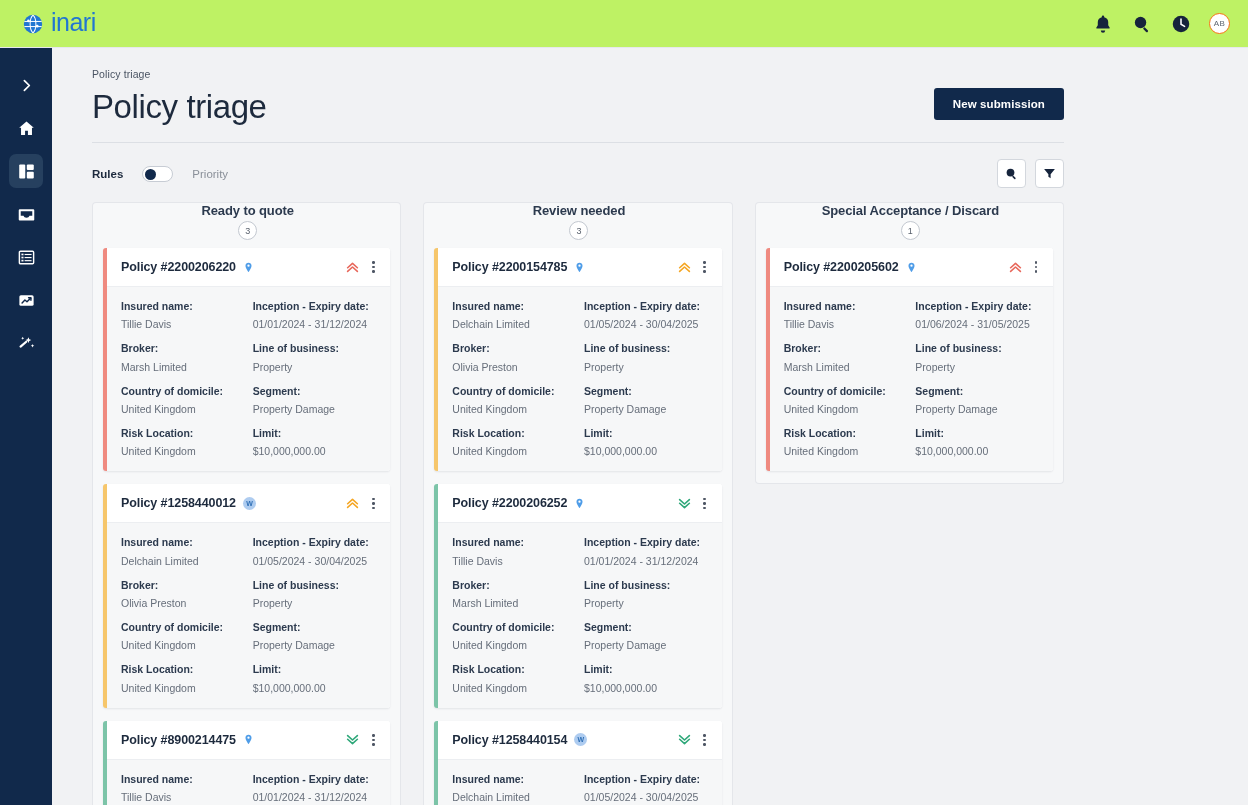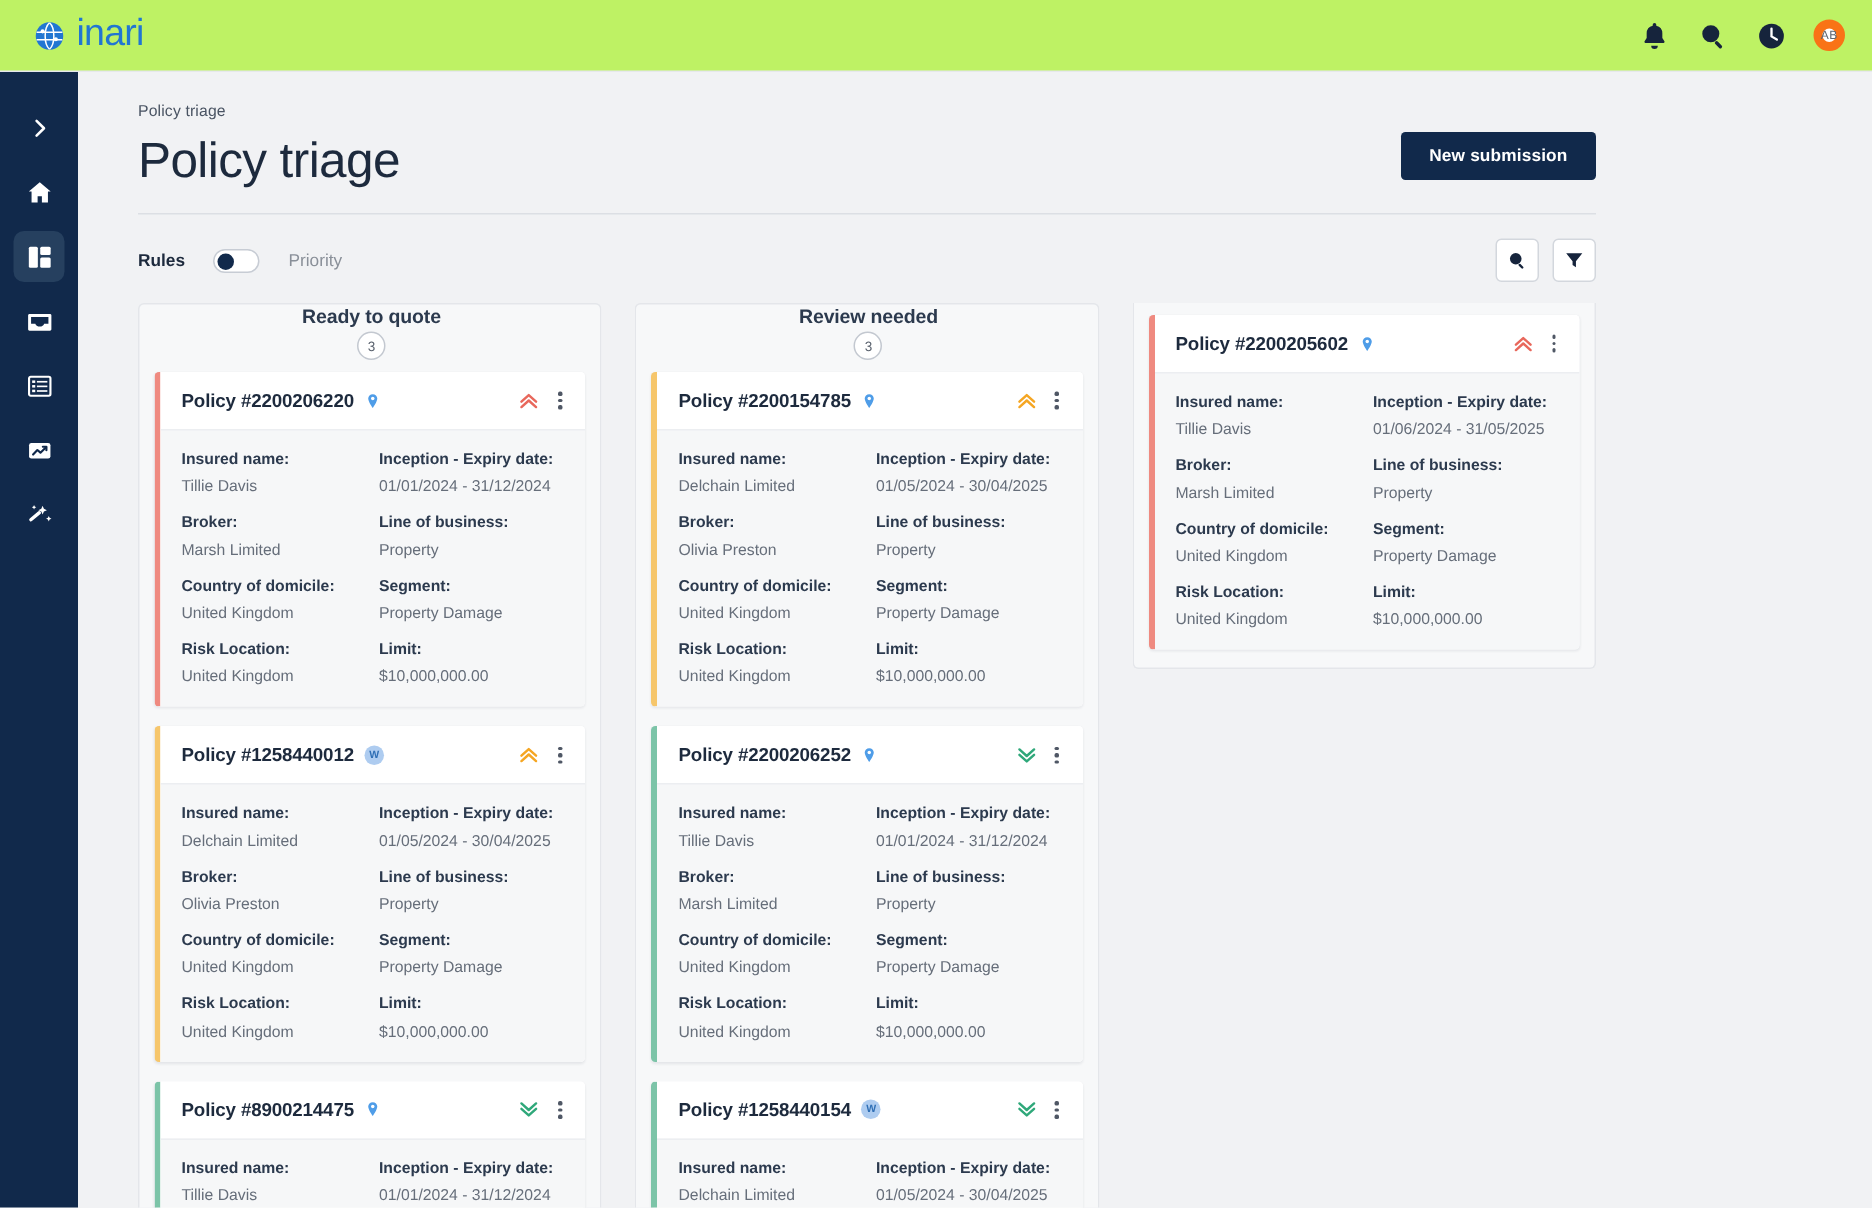--- a/index.html
+++ b/index.html
@@ -20,21 +20,21 @@
   .brand { display: flex; align-items: center; gap: 7px; }
   .brand-mark { width: 22px; height: 22px; flex: 0 0 auto; }
   .brand-name {
     font-size: 25px; letter-spacing: -0.5px; color: #2176d2;
     font-weight: 400; line-height: 1; position: relative; top: -1px;
   }
   .topicons { display: flex; align-items: center; gap: 17px; }
   .topicons .ic { width: 22px; height: 22px; display: block; cursor: pointer; }
   .avatar {
     width: 21px; height: 21px; border-radius: 50%;
-    border: 6px solid #f97316; color: #5d6570;
+    border: 1px solid #f97316; color: #5d6570;
     font-size: 8px; display: flex; align-items: center; justify-content: center;
     letter-spacing: 0.3px; cursor: pointer; background: #fff;
   }
 
   
   .sidebar {
     position: absolute; top: 48px; left: 0; width: 52px; height: 757px;
     background: #11294b; display: flex; flex-direction: column;
     align-items: center; padding-top: 20px; gap: 9px; z-index: 30;
   }
@@ -570,20 +570,24 @@
               </div>
               <div>
                 <div class="fl">Line of business:</div>
                 <div class="fv">Property</div>
               </div>
             </div>
           </div>
         </div>
       </div>
       <div class="col">
+        <div class="col-head">
+          <div class="col-title">Special Acceptance / Discard</div>
+          <div class="col-count">1</div>
+        </div>
         <div class="col-body">
           <div class="card" style="border-left-color: rgb(239, 138, 128);">
             <div class="card-head">
               <div class="card-title-wrap">
                 <span class="card-title">Policy #2200205602</span>
                 <svg viewBox="0 0 24 24" width="11" height="13">
                   <path d="M12 1.8c-3.7 0-6.6 2.8-6.6 6.3 0 4.7 6.6 13.8 6.6 13.8s6.6-9.1 6.6-13.8c0-3.5-2.9-6.3-6.6-6.3z" fill="#4f9de8"></path>
                   <circle cx="12" cy="8.1" r="2.5" fill="#ffffff"></circle>
                 </svg>
               </div>

